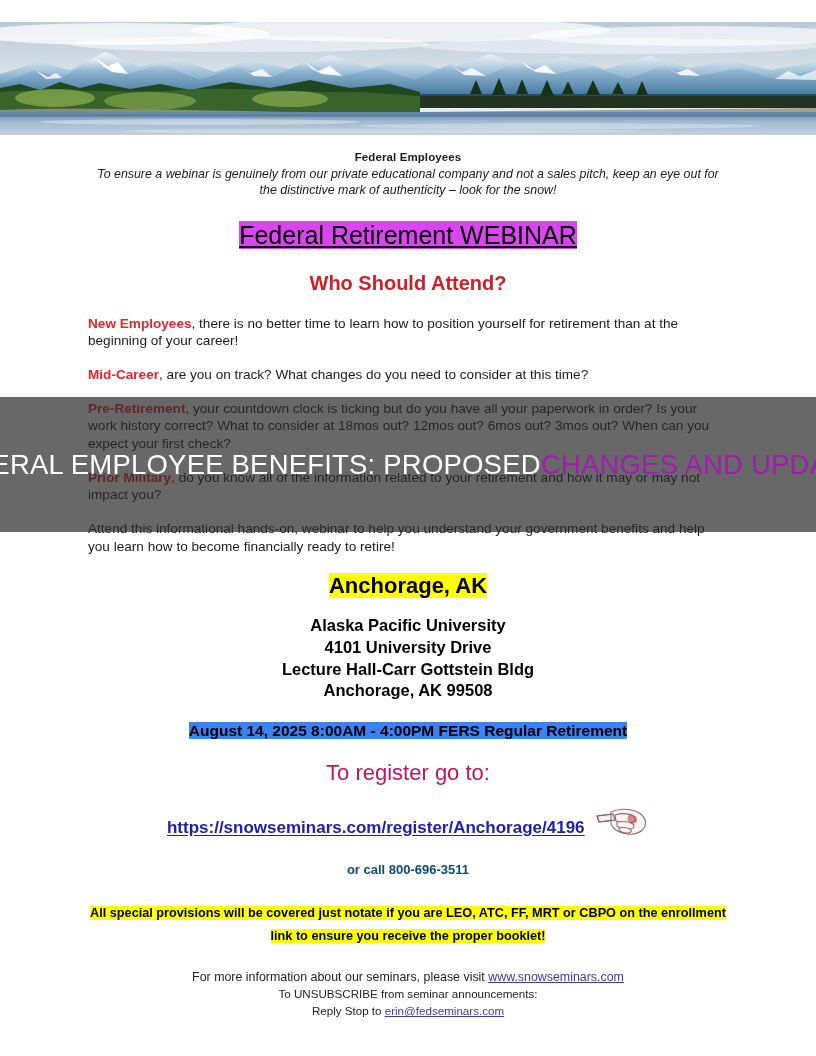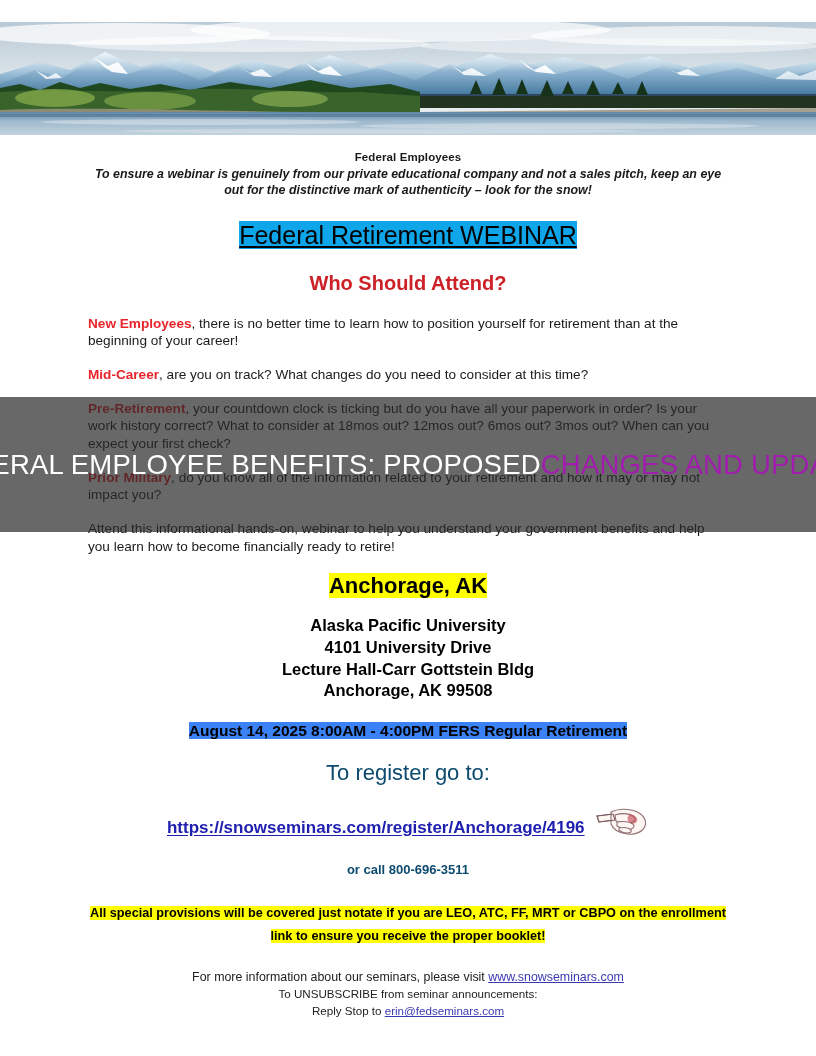--- a/index.html
+++ b/index.html
@@ -49,32 +49,31 @@
     margin: 0 0 3px 0;
   }
   .hdr-italic {
     text-align: center;
     font-style: italic;
     font-size: 12.4px;
     color: #1a1a1a;
     line-height: 1.32;
     margin: 0 0 22px 0;
     padding: 0 6px;
-    font-weight: bold;
   }
 
   .title-webinar {
     text-align: center;
     margin: 0 0 22px 0;
   }
   .title-webinar span {
     font-size: 25px;
     font-weight: 400;
     color: #000;
-    background: #0ea5e9;
+    background: #d946ef;
     text-decoration: underline;
     text-underline-offset: 2px;
   }
 
   .who-attend {
     text-align: center;
     font-size: 20px;
     font-weight: bold;
     color: #CC2127;
     margin: 0 0 20px 0;
@@ -119,21 +118,21 @@
   .datetime span {
     font-size: 15.5px;
     font-weight: bold;
     color: #000;
     background: #3b82f6;
   }
 
   .register {
     text-align: center;
     font-size: 22px;
-    color: #0c4a6e;
+    color: #be185d;
     margin: 0 0 24px 0;
   }
 
   .url-row {
     text-align: center;
     position: relative;
     margin: 0 0 20px 0;
     height: 32px;
   }
   .url-link {

